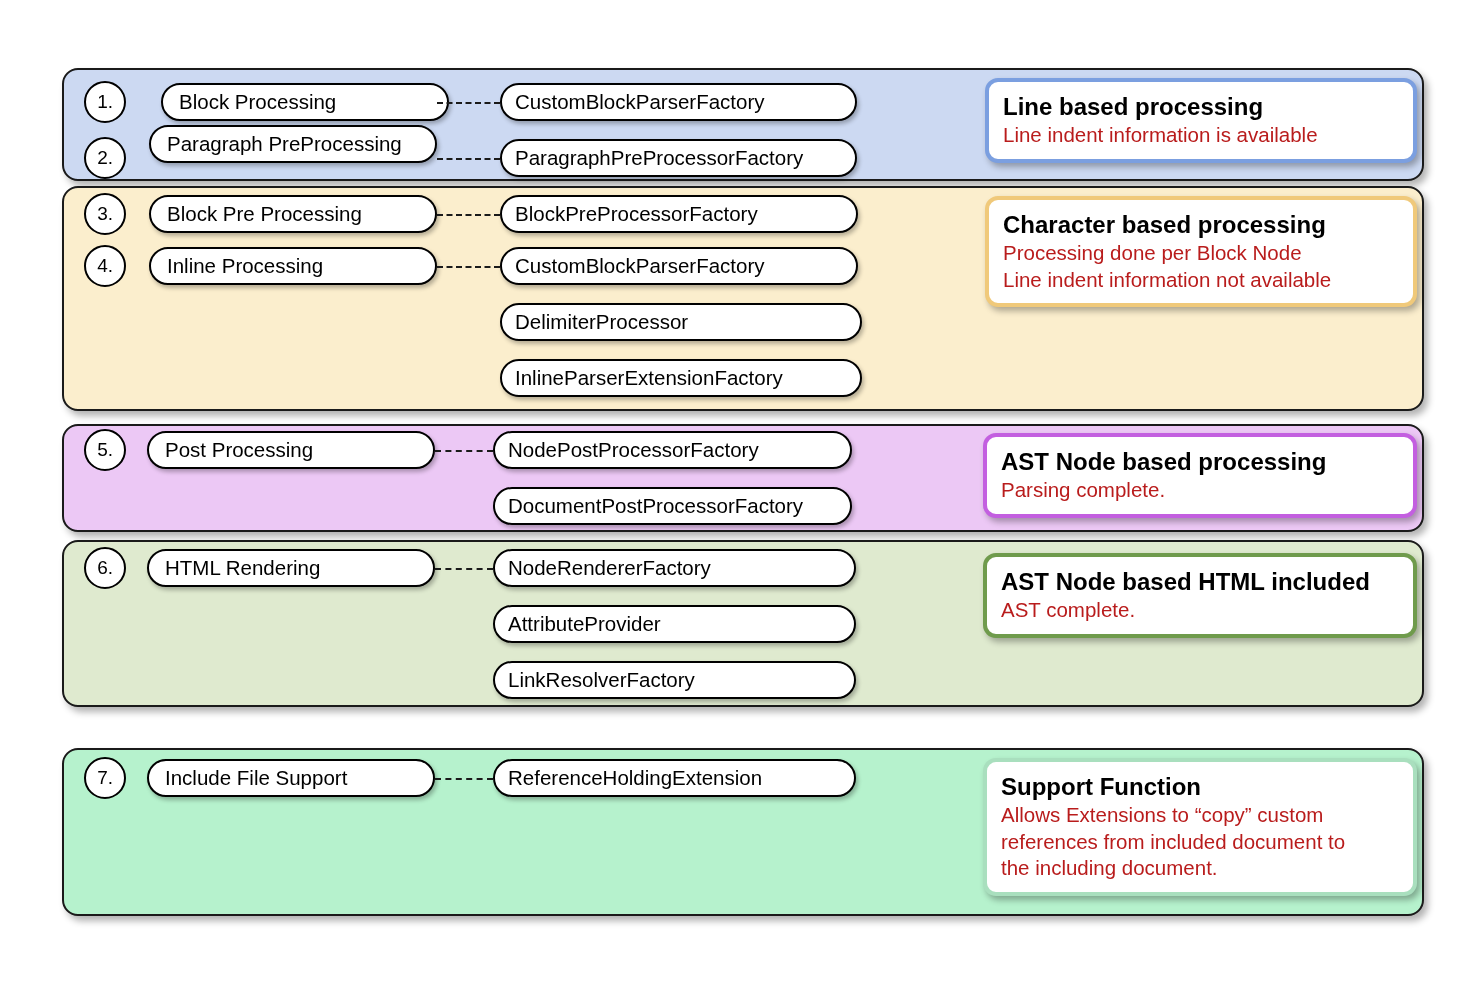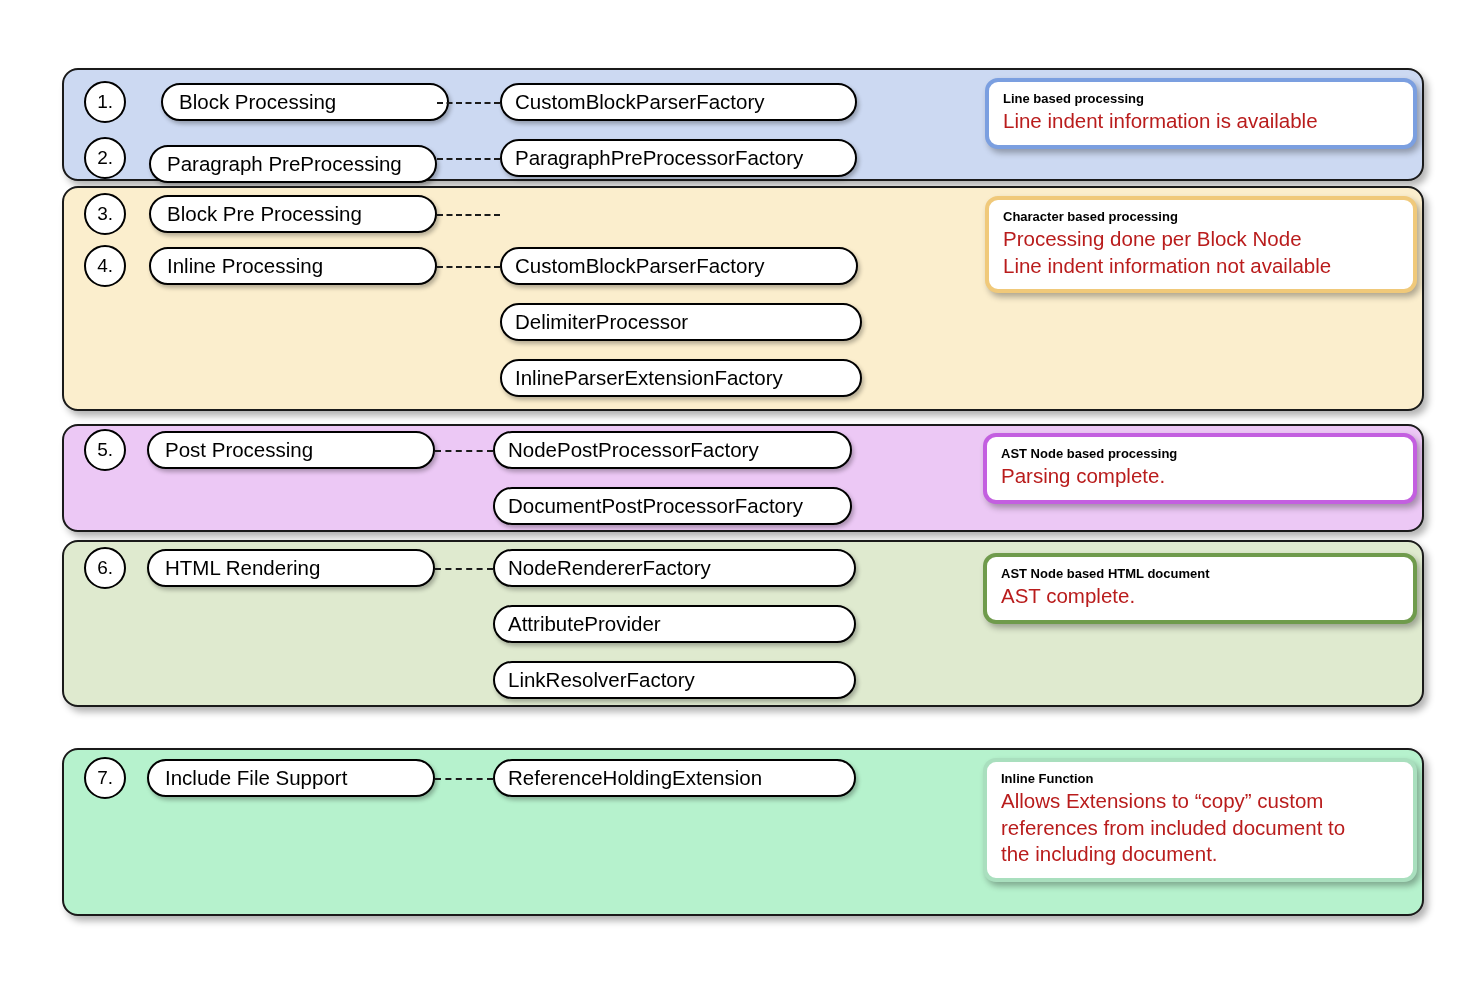--- a/index.html
+++ b/index.html
@@ -76,21 +76,21 @@
   
   .callout {
     position: absolute;
     background: #ffffff;
     border-radius: 13px;
     box-sizing: border-box;
     padding: 9px 14px 10px 14px;
     box-shadow: 3px 4px 6px rgba(0,0,0,0.30);
   }
   .callout .c-title {
-    font-size: 13px;
+    font-size: 24px;
     font-weight: bold;
     color: #000;
     line-height: 1.30;
     white-space: nowrap;
   }
   .callout .c-line {
     font-size: 20.5px;
     color: #b91c1c;
     line-height: 1.30;
     white-space: nowrap;
@@ -99,31 +99,32 @@
 </head>
 <body>
 
 <div id="canvas">
     <div class="band" style="left: 62px; top: 68px; width: 1362px; height: 113px; background: rgb(204, 217, 242);"></div>
     <div class="num-circle" style="left: 84px; top: 81px;">1.</div>
     <div class="pill" style="left: 161px; top: 83px; width: 288px;">Block Processing</div>
     <div class="connector" style="left: 437px; top: 102px; width: 63px;"></div>
     <div class="pill right" style="left: 500px; top: 83px; width: 357px;">CustomBlockParserFactory</div>
     <div class="num-circle" style="left: 84px; top: 137px;">2.</div>
-    <div class="pill" style="left: 149px; top: 145px; width: 288px;">Paragraph PreProcessing</div>
+    <div class="pill" style="left: 149px; top: 125px; width: 288px;">Paragraph PreProcessing</div>
     <div class="connector" style="left: 437px; top: 158px; width: 63px;"></div>
     <div class="pill right" style="left: 500px; top: 139px; width: 357px;">ParagraphPreProcessorFactory</div>
     <div class="callout" style="left: 985px; top: 78px; width: 432px; min-height: 69px; border: 4px solid rgb(123, 159, 224);">
       <div class="c-title">Line based processing</div>
       <div class="c-line">Line indent information is available</div>
     </div>
     <div class="band" style="left: 62px; top: 186px; width: 1362px; height: 225px; background: rgb(251, 238, 205);"></div>
     <div class="num-circle" style="left: 84px; top: 193px;">3.</div>
     <div class="pill" style="left: 149px; top: 195px; width: 288px;">Block Pre Processing</div>
     <div class="connector" style="left: 437px; top: 214px; width: 63px;"></div>
+    <div class="pill right" style="left: 500px; top: 195px; width: 358px;">BlockPreProcessorFactory</div>
     <div class="num-circle" style="left: 84px; top: 245px;">4.</div>
     <div class="pill" style="left: 149px; top: 247px; width: 288px;">Inline Processing</div>
     <div class="connector" style="left: 437px; top: 266px; width: 63px;"></div>
     <div class="pill right" style="left: 500px; top: 247px; width: 358px;">CustomBlockParserFactory</div>
     <div class="pill right" style="left: 500px; top: 303px; width: 362px;">DelimiterProcessor</div>
     <div class="pill right" style="left: 500px; top: 359px; width: 362px;">InlineParserExtensionFactory</div>
     <div class="callout" style="left: 985px; top: 196px; width: 432px; min-height: 96px; border: 4px solid rgb(240, 201, 122);">
       <div class="c-title">Character based processing</div>
       <div class="c-line">Processing done per Block Node</div>
       <div class="c-line">Line indent information not available</div>
@@ -139,27 +140,27 @@
       <div class="c-line">Parsing complete.</div>
     </div>
     <div class="band" style="left: 62px; top: 540px; width: 1362px; height: 167px; background: rgb(223, 234, 207);"></div>
     <div class="num-circle" style="left: 84px; top: 547px;">6.</div>
     <div class="pill" style="left: 147px; top: 549px; width: 288px;">HTML Rendering</div>
     <div class="connector" style="left: 435px; top: 568px; width: 58px;"></div>
     <div class="pill right" style="left: 493px; top: 605px; width: 363px;">AttributeProvider</div>
     <div class="pill right" style="left: 493px; top: 549px; width: 363px;">NodeRendererFactory</div>
     <div class="pill right" style="left: 493px; top: 661px; width: 363px;">LinkResolverFactory</div>
     <div class="callout" style="left: 983px; top: 553px; width: 434px; min-height: 58px; border: 4px solid rgb(111, 155, 76);">
-      <div class="c-title">AST Node based HTML document</div>
+      <div class="c-title">AST Node based HTML included</div>
       <div class="c-line">AST complete.</div>
     </div>
     <div class="band" style="left: 62px; top: 748px; width: 1362px; height: 168px; background: rgb(182, 242, 205);"></div>
     <div class="num-circle" style="left: 84px; top: 757px;">7.</div>
     <div class="pill" style="left: 147px; top: 759px; width: 288px;">Include File Support</div>
     <div class="connector" style="left: 435px; top: 778px; width: 58px;"></div>
     <div class="pill right" style="left: 493px; top: 759px; width: 363px;">ReferenceHoldingExtension</div>
     <div class="callout" style="left: 983px; top: 758px; width: 434px; min-height: 114px; border: 4px solid rgb(169, 223, 190);">
-      <div class="c-title">Inline Function</div>
+      <div class="c-title">Support Function</div>
       <div class="c-line">Allows Extensions to “copy” custom</div>
       <div class="c-line">references from included document to</div>
       <div class="c-line">the including document.</div>
     </div>
   </div>
 
 </body></html>

